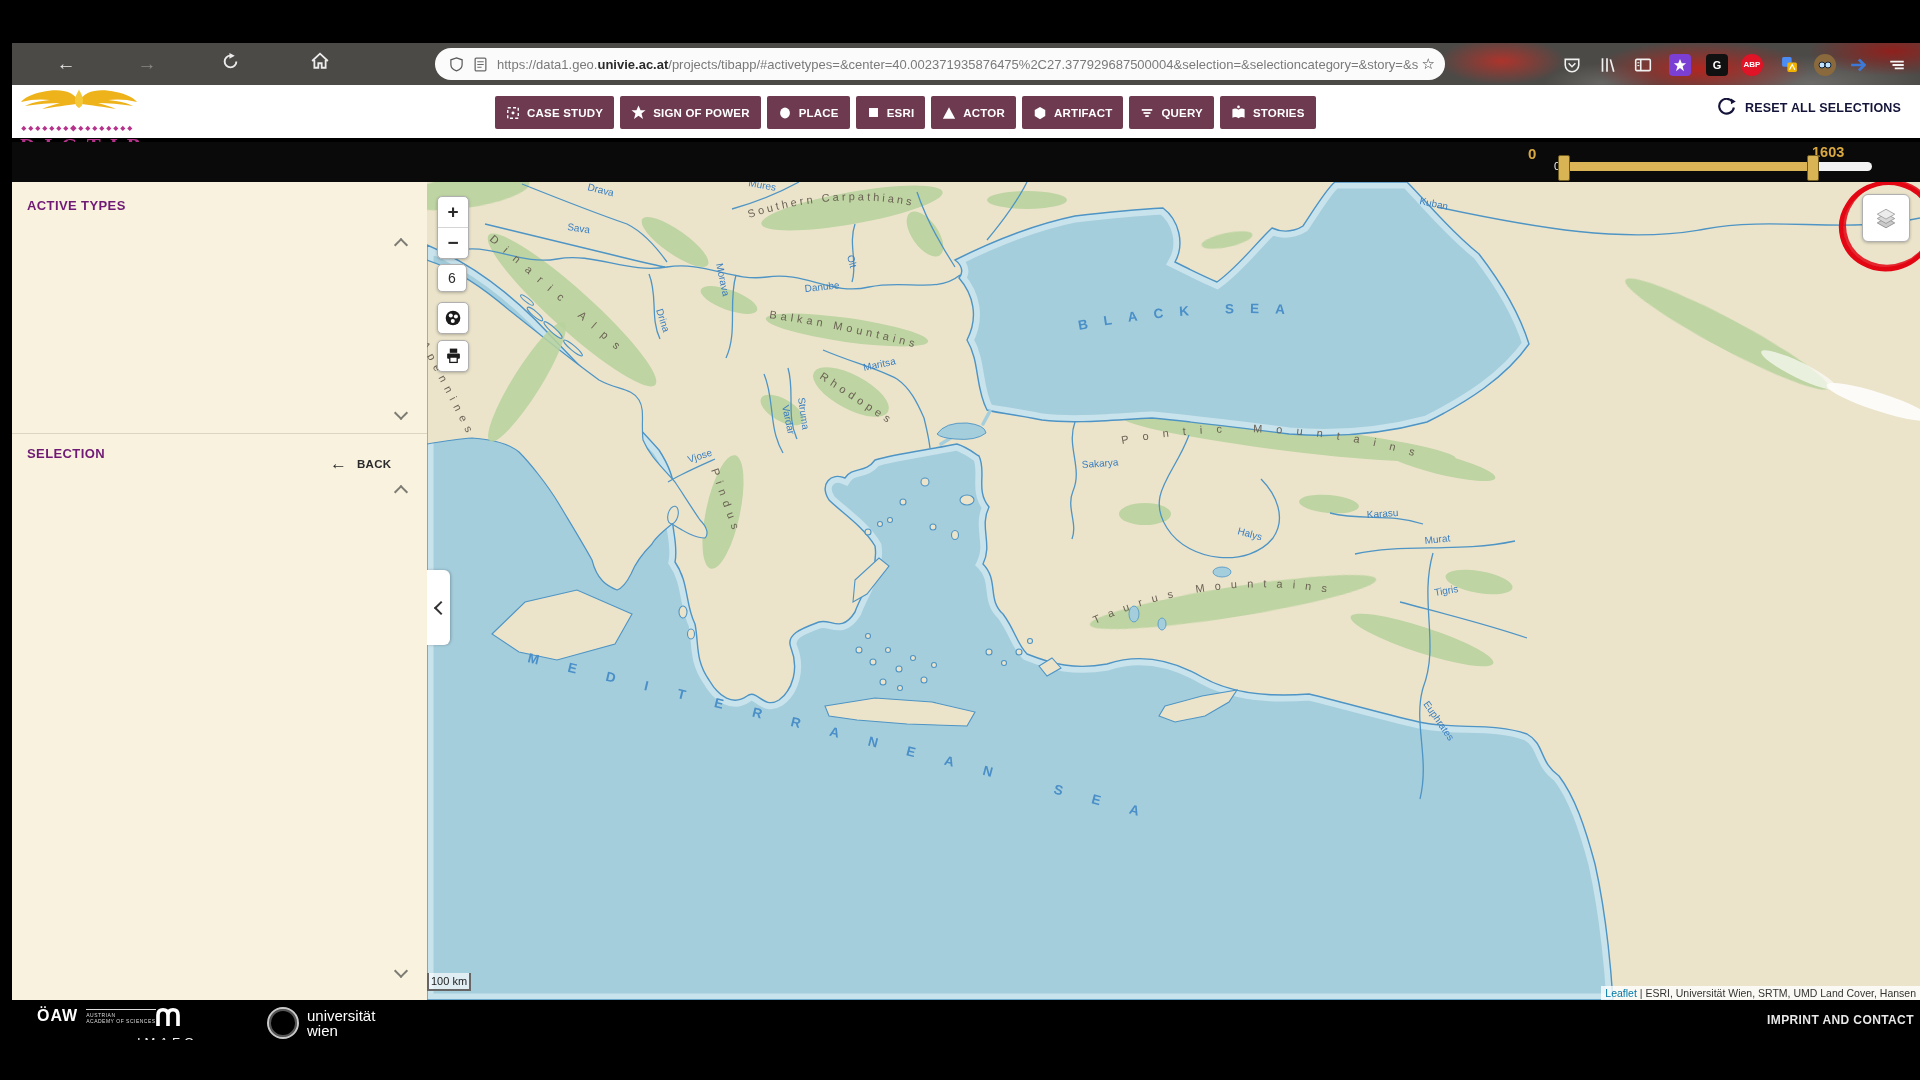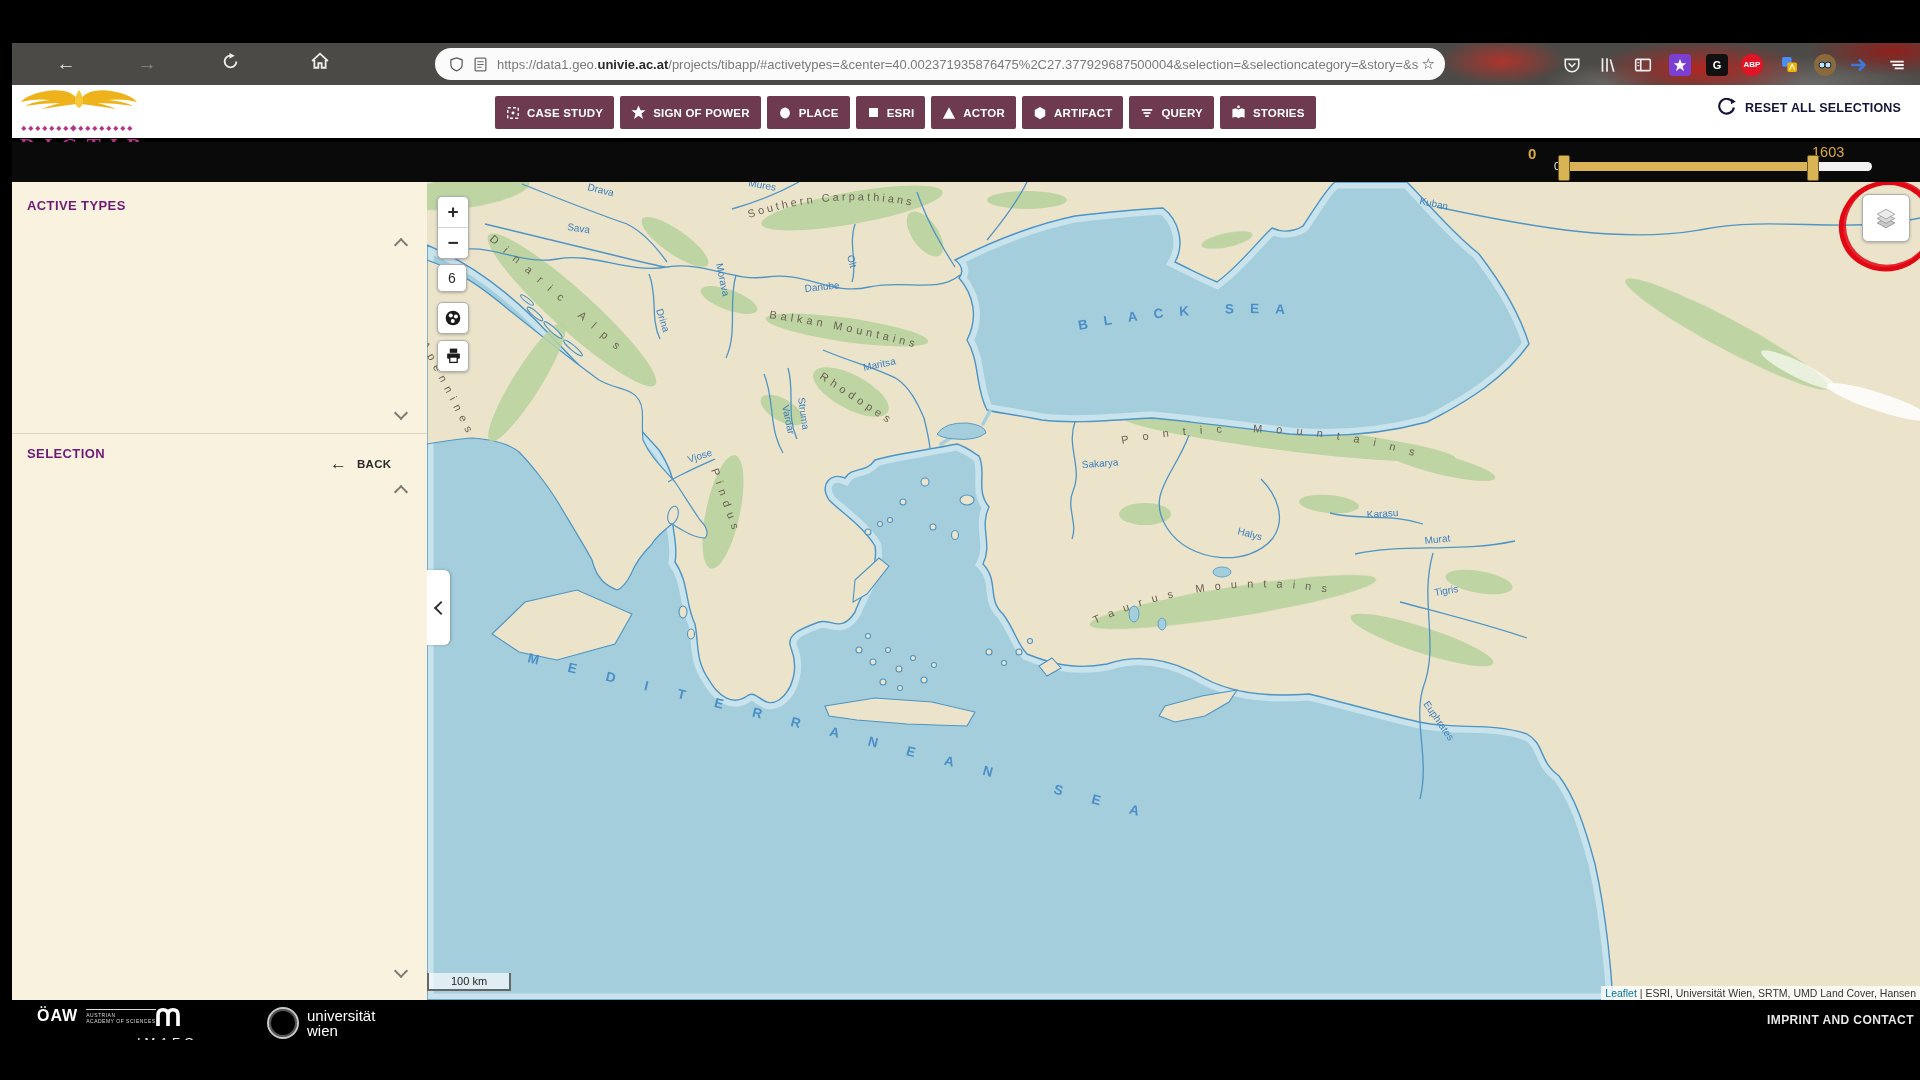--- a/index.html
+++ b/index.html
@@ -36,21 +36,21 @@
   #resetrow{position:absolute;left:1705px;top:13px;display:flex;align-items:center;gap:9px;
      color:#14143a;font-size:12.5px;font-weight:bold;cursor:pointer;letter-spacing:.2px;}
   
   #titlebar{position:absolute;left:12px;right:0;top:142px;height:40px;background:#0a0a0a;}
   #apptitle{position:absolute;left:400px;width:930px;top:9px;text-align:center;color:#e8c54a;
      font-weight:bold;font-size:18px;white-space:nowrap;}
   #apptitle span{display:inline-block;transform:scaleX(.88);transform-origin:center;}
   #slider-zero{position:absolute;left:1516px;top:3px;color:#d9a93f;font-weight:bold;font-size:15px;}
   #slider-min{position:absolute;left:1542px;top:18px;color:#eee;font-size:11px;}
   #slider-max{position:absolute;left:1972px;top:17px;color:#f2f2f2;font-size:12.5px;text-align:right;}
-  #slider-val{position:absolute;left:1800px;top:2px;color:#d9a93f;font-weight:normal;font-size:14.5px;}
+  #slider-val{position:absolute;left:1800px;top:2px;color:#d9a93f;font-weight:bold;font-size:14.5px;}
   #slider-track{position:absolute;left:1551px;top:20px;width:309px;height:9px;background:#f2f2f2;
      border-radius:0 5px 5px 0;cursor:pointer;}
   #slider-fill{position:absolute;left:0;top:0;width:249px;height:9px;background:#d9b356;}
   .slider-handle{position:absolute;top:-7px;width:10px;height:24px;background:#d9b455;
      border:1px solid #6f5a1d;border-radius:2px;cursor:ew-resize;}
   
   #sidebar{position:absolute;left:12px;top:182px;width:415px;height:818px;background:#f8f2df;}
   .side-head{position:absolute;left:15px;font-size:13px;font-weight:bold;color:#701a75;letter-spacing:.4px;}
   #side-divider{position:absolute;left:0;top:251px;width:100%;height:1px;background:#ddd5c0;}
   .chev{display:inline-block;width:8px;height:8px;border-right:2px solid #7c7c74;
@@ -76,21 +76,21 @@
      color:#2b2b2b;cursor:pointer;}
   #zoomstack .z:first-child{border-bottom:1px solid #d5d5d5;}
   #collapse-tab{position:absolute;left:0;top:388px;width:23px;height:75px;background:#fff;
      border-radius:0 6px 6px 0;box-shadow:1px 0 3px rgba(0,0,0,.25);cursor:pointer;
      display:flex;align-items:center;justify-content:center;}
   #collapse-tab .chev{border-color:#333;transform:rotate(135deg);margin-left:4px;}
   #layers-btn{position:absolute;left:1435px;top:12px;width:46px;height:46px;border-radius:6px;
      display:flex;align-items:center;justify-content:center;}
   #annotation{position:absolute;left:1402px;top:-12px;width:120px;height:112px;pointer-events:none;}
   #scalebar{position:absolute;left:0px;top:791px;background:rgba(255,255,255,.65);
-     border:2px solid #666;border-top:none;font-size:11px;color:#222;padding:0 22px;line-height:16px;}
+     border:2px solid #666;border-top:none;font-size:11px;color:#222;padding:0 2px;line-height:16px;}
   #attribution{position:absolute;right:0;bottom:0;background:rgba(255,255,255,.78);
      font-size:10.5px;color:#333;padding:1px 4px;white-space:nowrap;}
   #attribution .leaflet{color:#0078a8;cursor:pointer;}
   
   #footer{position:absolute;left:12px;right:0;top:1000px;height:40px;background:#000;overflow:hidden;}
   .flogo{position:absolute;top:7px;display:flex;align-items:center;gap:8px;color:#fff;cursor:pointer;}
   #oaw{left:25px;}
   #oaw .big{font-size:16px;font-weight:bold;letter-spacing:1px;}
   #oaw .sub{border-top:1px solid #ddd;padding-top:2px;font-size:5px;line-height:6px;color:#ddd;letter-spacing:.5px;}
   #imafo{left:125px;flex-direction:column;}

